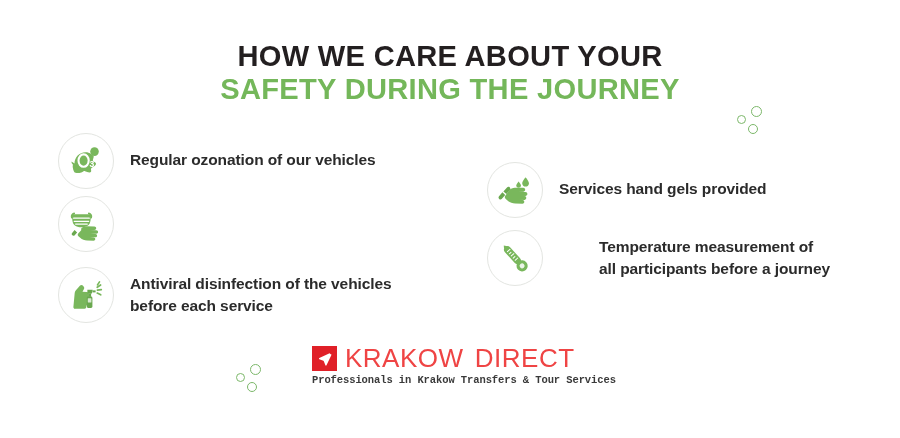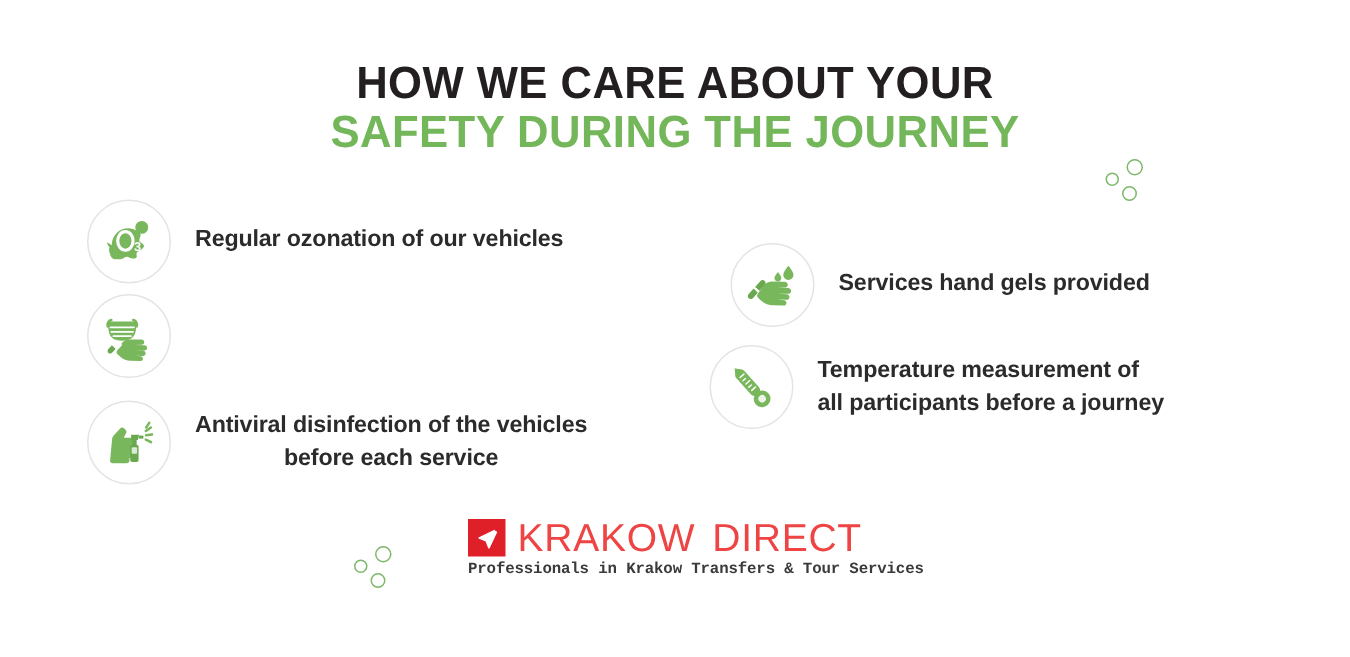--- a/index.html
+++ b/index.html
@@ -79,25 +79,25 @@
     padding-top: 2px;
     white-space: pre-line;
   }
 
   
   #feat-0 { left: 58px;  top: 133px; }
   #feat-1 { left: 58px;  top: 196px; }
   #feat-2 { left: 58px;  top: 267px; }
   
   #feat-3 { left: 487px; top: 162px; }
-  #feat-4 { left: 473px; top: 230px; }
+  #feat-4 { left: 487px; top: 230px; gap: 40px; }
 
   #feat-0 .feature-text { padding-top: 16px; }
   #feat-1 .feature-text { padding-top: 6px; }
-  #feat-2 .feature-text { padding-top: 6px; text-align: center; }
+  #feat-2 .feature-text { padding-top: 6px; }
   #feat-3 .feature-text { padding-top: 16px; }
   #feat-4 .feature-text { padding-top: 6px; }
 
   
   .dots {
     position: absolute;
     width: 40px;
     height: 34px;
   }
   .dots .dot {

